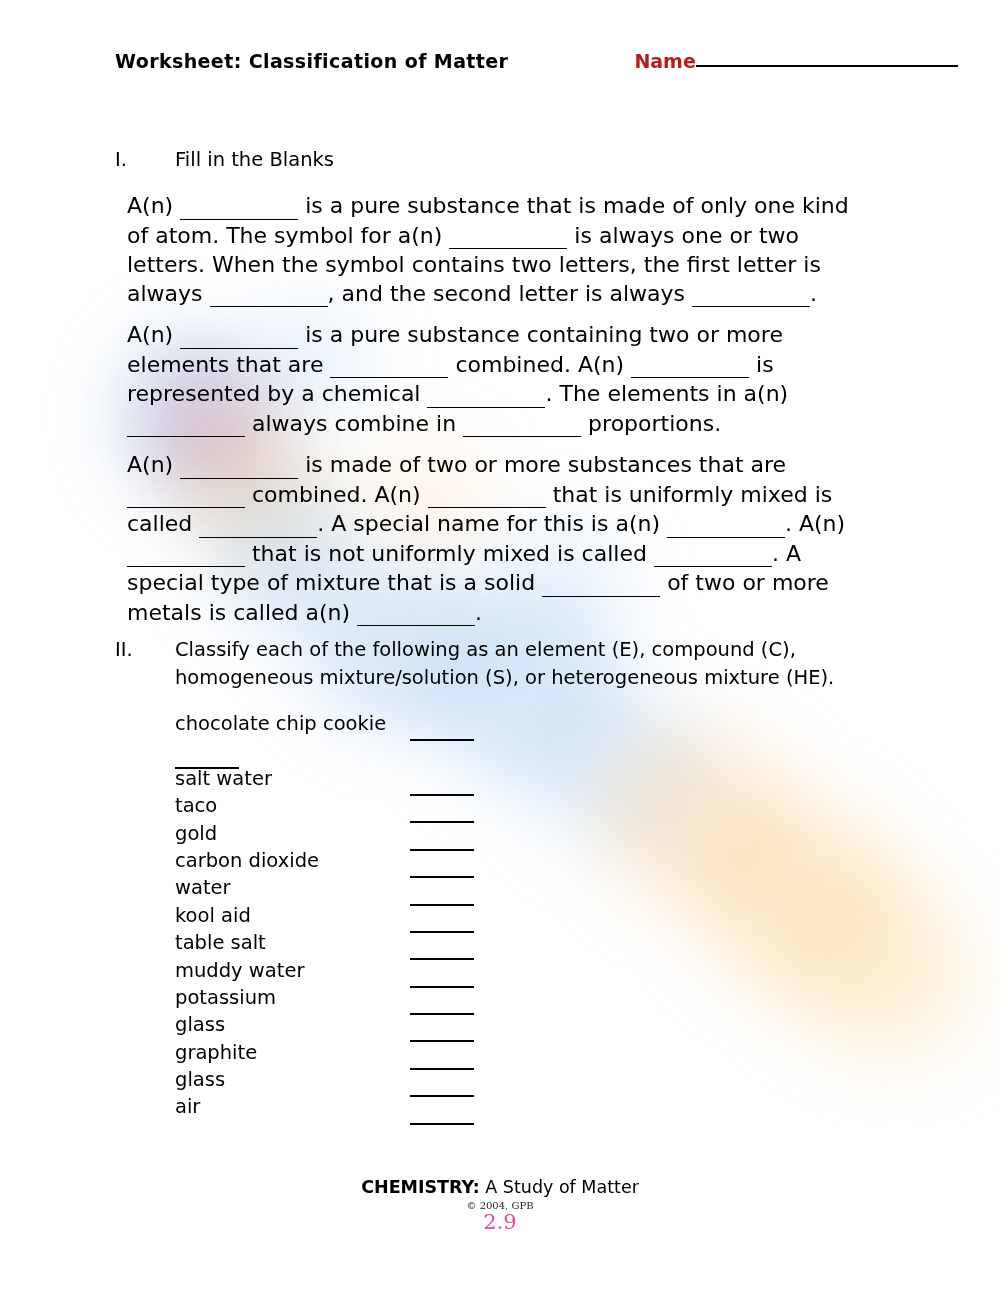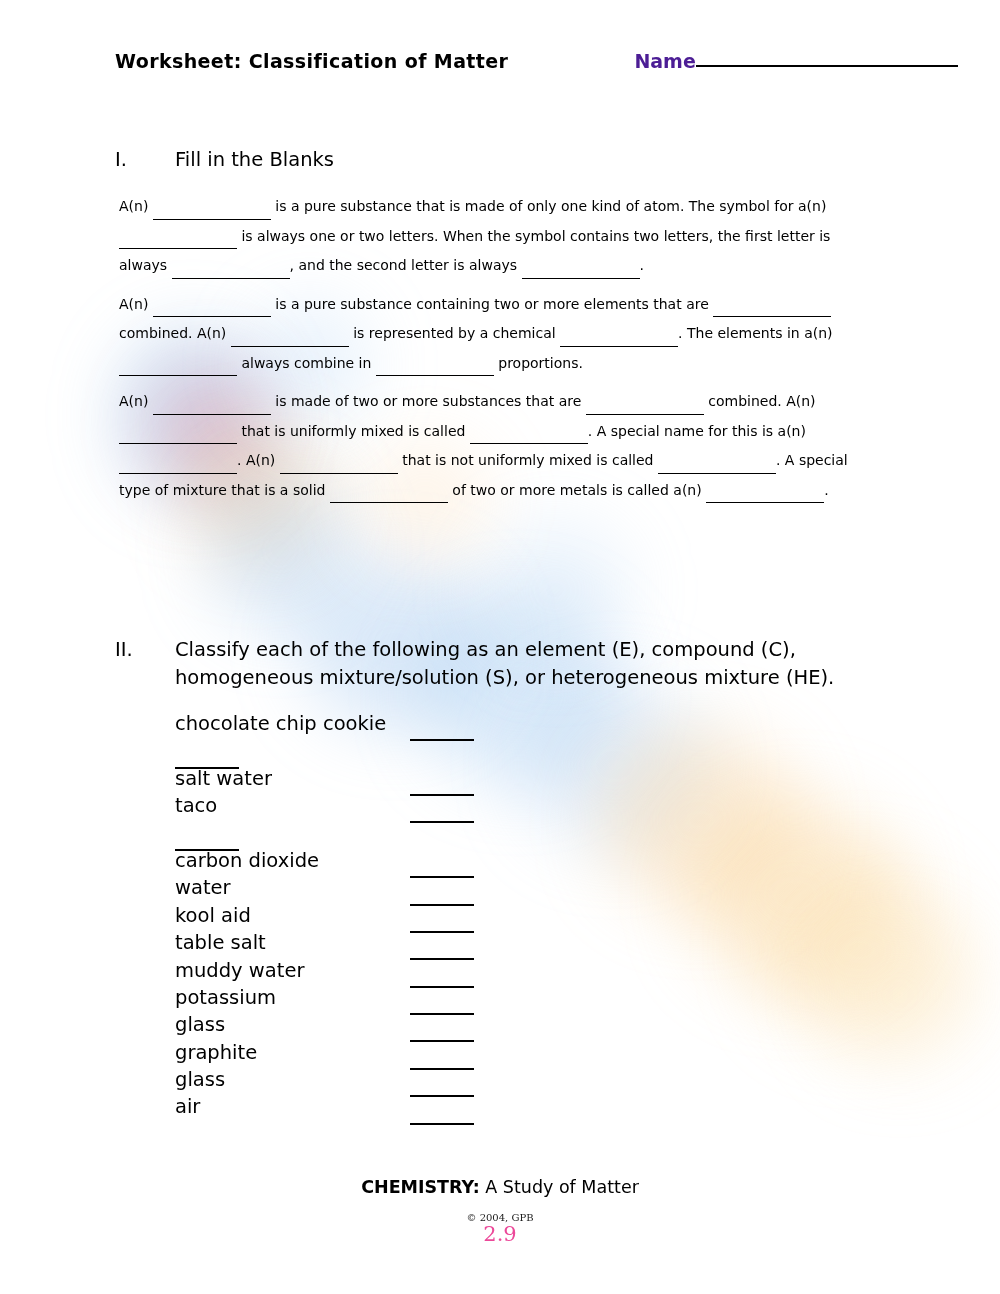--- a/index.html
+++ b/index.html
@@ -75,21 +75,21 @@
   .name-group {
     margin-left: 126px;
     display: flex;
     align-items: baseline;
     white-space: nowrap;
   }
   .name-label {
     font-family: "DejaVu Sans", sans-serif;
     font-size: 19px;
     font-weight: bold;
-    color: #4c1d95;
+    color: #b91c1c;
   }
   .name-rule {
     display: inline-block;
     width: 262px;
     border-bottom: 2.4px solid #000;
     margin-left: 0px;
     position: relative;
     top: -1px;
   }
 
@@ -108,25 +108,25 @@
   }
   .sec-num {
     width: 60px;
     flex: 0 0 60px;
   }
   .sec-body {
     flex: 1 1 auto;
   }
 
   .para {
-    font-size: 14px;
+    font-size: 22px;
     line-height: 28.5px;
     color: #000;
     text-align: left;
-    margin: 4px;
+    margin: 12px;
   }
   .para + .para { margin-top: 9px; }
 
   
   .blank {
     display: inline-block;
     border-bottom: 1.9px solid #000;
     vertical-align: baseline;
     position: relative;
     top: -2px;
@@ -174,21 +174,21 @@
     font-size: 17.5px;
     color: #000000;
     line-height: 22px;
   }
   .footer-title b { font-weight: bold; }
   .footer-copy {
     font-family: "DejaVu Serif", serif;
     font-size: 10px;
     color: #1a1a1a;
     line-height: 14px;
-    margin-top: 13px;
+    margin-top: 1px;
   }
   .footer-page {
     font-family: "DejaVu Serif", serif;
     font-size: 21px;
     color: #ec4899;
     line-height: 18px;
   }
 </style>
 </head>
 <body>
@@ -251,20 +251,21 @@
         </div>
         <div class="list-row">
           <span class="item-name">salt water</span>
           <span class="answer-blank">&nbsp;</span>
         </div>
         <div class="list-row">
           <span class="item-name">taco</span>
           <span class="answer-blank">&nbsp;</span>
         </div>
         <div class="list-row">
+          <span class="item-name">gold</span>
           <span class="answer-blank">&nbsp;</span>
         </div>
         <div class="list-row">
           <span class="item-name">carbon dioxide</span>
           <span class="answer-blank">&nbsp;</span>
         </div>
         <div class="list-row">
           <span class="item-name">water</span>
           <span class="answer-blank">&nbsp;</span>
         </div>

